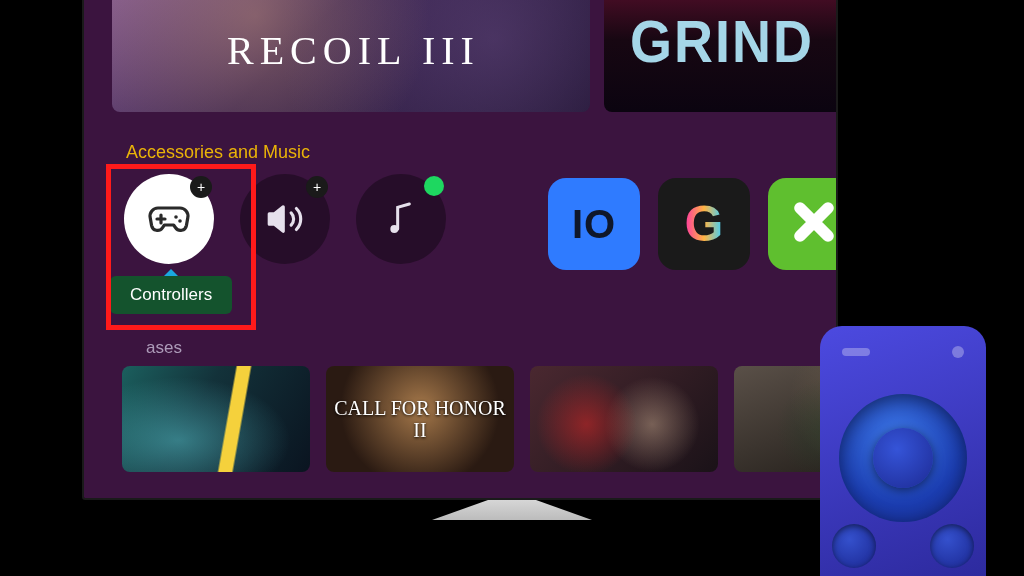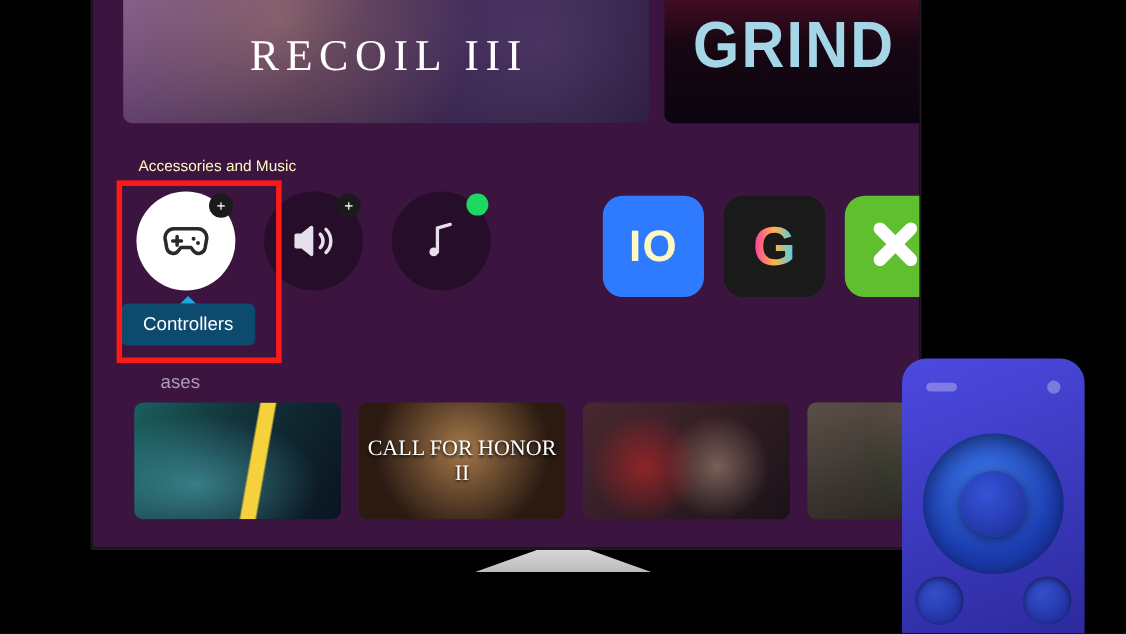--- a/index.html
+++ b/index.html
@@ -96,22 +96,22 @@
       align-items: center;
       justify-content: flex-start;
       padding-left: 16px;
       color: #fff;
       font-size: 36px;
       font-weight: bold;
     }
 
     .section-title {
       position: absolute;
-      color: #fef9c3;
-      font-size: 14px;
+      color: #eab308;
+      font-size: 18px;
       font-weight: 400;
     }
     .title-accessories { left: 42px; top: 142px; }
     .title-apps { left: 464px; top: 146px; }
     .title-releases { left: 62px; top: 338px; color:#b9aac6; font-size:17px; opacity: 0.9;}
 
     
     .acc-row {
       position: absolute;
       left: 40px; top: 174px;
@@ -150,21 +150,21 @@
       position: absolute;
       top: 2px; right: 2px;
       width: 20px; height: 20px;
       border-radius: 50%;
       background: #1ed760;
     }
     .tooltip {
       position: absolute;
       top: 102px;
       left: -14px;
-      background: #0c4a6e;
+      background: #14532d;
       color: #fff;
       padding: 9px 20px;
       border-radius: 6px;
       font-size: 17px;
       white-space: nowrap;
     }
     .tooltip::before {
       content: "";
       position: absolute;
       top: -7px; left: 54px;
@@ -187,21 +187,21 @@
       gap: 18px;
     }
     .app-tile {
       width: 92px; height: 92px;
       border-radius: 18px;
       display: flex;
       align-items: center;
       justify-content: center;
       font-weight: 800;
     }
-    .app-io { background: #2f7bff; color: #fef9c3; font-size: 40px; letter-spacing: 1px;}
+    .app-io { background: #2f7bff; color: #0f172a; font-size: 40px; letter-spacing: 1px;}
     .app-g { background: #1a1a1a; justify-content:center;}
     .app-g span {
       font-size: 50px; font-weight: 900;
       background: linear-gradient(90deg,#ff3aa0,#ffb443,#3ad1ff);
       -webkit-background-clip: text;
       background-clip: text;
       color: transparent;
     }
     .app-x { background: #5fbf2f; color: #fff; }
     .app-x svg { width: 56px; height: 56px; }

